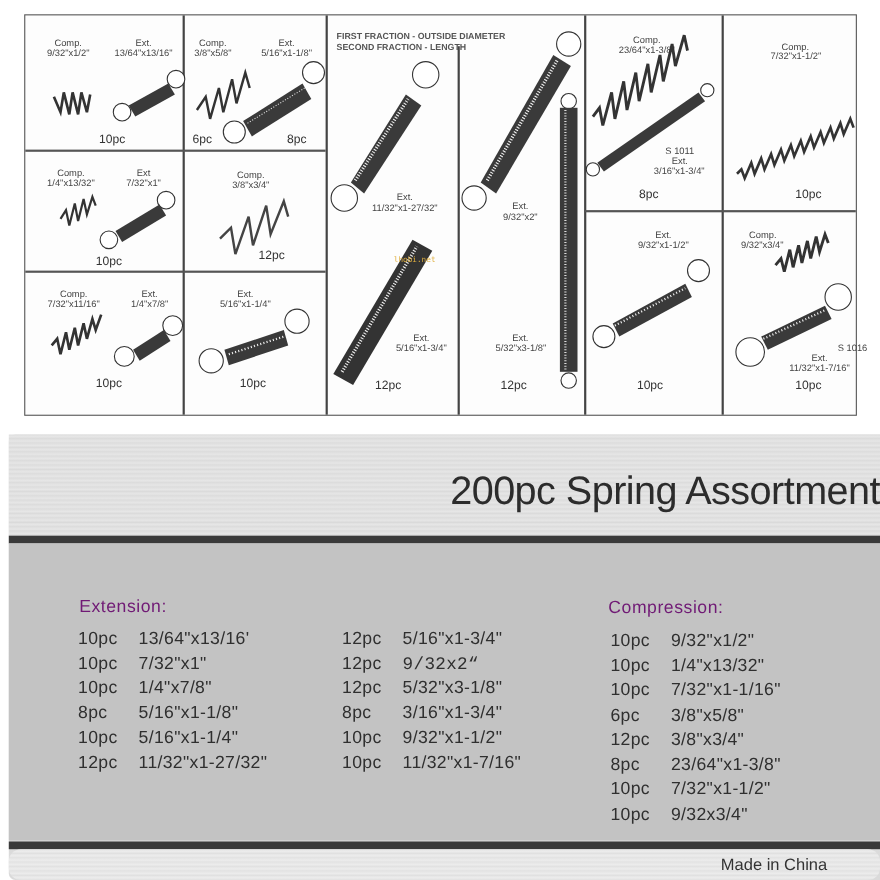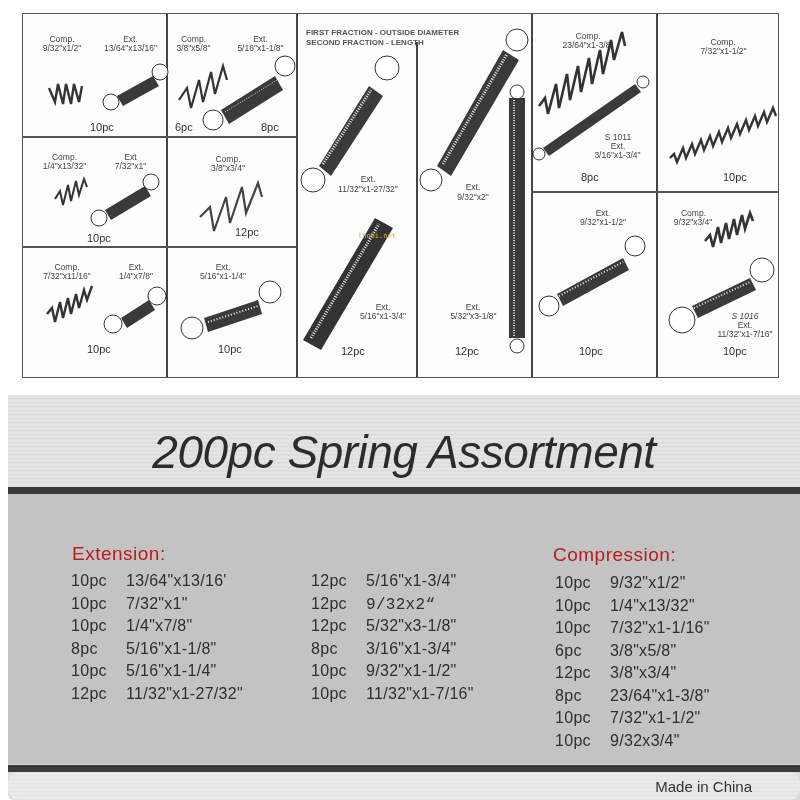--- a/index.html
+++ b/index.html
@@ -13,30 +13,30 @@
   .lbl { position:absolute; font-size:8.5px; line-height:10px; text-align:center; color:#444; white-space:nowrap; }
   .qty { position:absolute; font-size:11px; color:#333; }
   .hdr { position:absolute; font-size:8px; font-weight:bold; color:#555; text-align:left; line-height:10px; white-space:nowrap; }
   .watermark { position:absolute; font-size:7px; color:#e0b040; font-family:"DejaVu Sans Mono", monospace; }
   svg { position:absolute; overflow:visible; }
 
   .panel { position:absolute; left:8px; top:395px; width:792px; height:405px;
            background:linear-gradient(#e4e4e4,#dadada); border-radius:6px 0 0 6px; }
   .title-band { position:absolute; left:0; top:0; width:100%; height:92px;
                 background:repeating-linear-gradient(#dedede 0px,#e6e6e6 2px,#dadada 4px); }
-  .title { position:absolute; left:0; width:100%; top:30px; text-align:center; font-size:46px;
-           letter-spacing:-0.5px; color:#2c2c2c;font-style:italic; }
+  .title { position:absolute; left:0; width:100%; top:30px; text-align:right; font-size:36px;
+           letter-spacing:-0.5px; color:#2c2c2c; }
   .darkbar { position:absolute; left:0; width:100%; height:7px; background:#3a3a3a; }
   .contents { position:absolute; left:0; top:99px; width:100%; height:270px; background:#c3c3c3; }
   .footer-band { position:absolute; left:0; top:377px; width:100%; height:28px;
                  background:repeating-linear-gradient(#e4e4e4 0px,#ececec 2px,#e0e0e0 4px);border-radius:11px; }
   .made { position:absolute; right:48px; top:6px; font-size:15px; color:#333; }
 
   .ch { position:absolute; font-size:24px; color:#333; letter-spacing:0.5px; }
-  .sh { position:absolute; font-size:19px; color:#b91c1c; letter-spacing:0.5px; }
+  .sh { position:absolute; font-size:16px; color:#701a75; letter-spacing:0.5px; }
   .list { position:absolute; margin:0; padding:0; list-style:none; }
   .list li { height:22.5px; font-size:16px; color:#2f2f2f; white-space:nowrap; letter-spacing:0.3px; }
   .list .q { display:inline-block; width:55px; }
   .serif { font-family:Liberation Mono, monospace; }
 </style>
 </head>
 <body>
 
 <div class="diagram">
 
@@ -223,21 +223,21 @@
     <div class="lbl" style="left:645px;top:203px;width:50px;">9/32"x3/4"</div>
     <svg style="left:680px;top:203px;" width="65" height="40">
       <path d="M2 24 l5 -6 l3 12 l5 -20 l3 16 l5 -20 l3 16 l5 -20 l3 16 l5 -20 l3 14 l5 -16 l3 8" stroke="#333" stroke-width="2.6" fill="none"></path>
     </svg>
     <svg style="left:643px;top:240px;" width="110" height="85">
       <circle cx="16" cy="66" r="13" fill="#fff" stroke="#333"></circle>
         <circle cx="96" cy="16" r="12" fill="#fff" stroke="#333"></circle>
       <path d="M26 52 L84 24 L90 36 L32 64 Z" fill="#3a3a3a"></path>
       <path d="M28 54 L84 28" stroke="#eee" stroke-width="2" stroke-dasharray="1 2"></path>
     </svg>
-    <div class="lbl" style="left:702px;top:297px;width:40px;font-style:italic;">S 1016</div>
+    <div class="lbl" style="left:732px;top:297px;width:40px;">S 1016</div>
     <div class="lbl" style="left:702px;top:306px;width:40px;">Ext.</div>
     <div class="lbl" style="left:688px;top:315px;width:68px;">11/32"x1-7/16"</div>
     <div class="qty" style="left:700px;top:331px;">10pc</div>
   </div>
 </div>
 
 <div class="panel">
   <div class="title-band">
     <div class="title">200pc Spring Assortment</div>
   </div>

